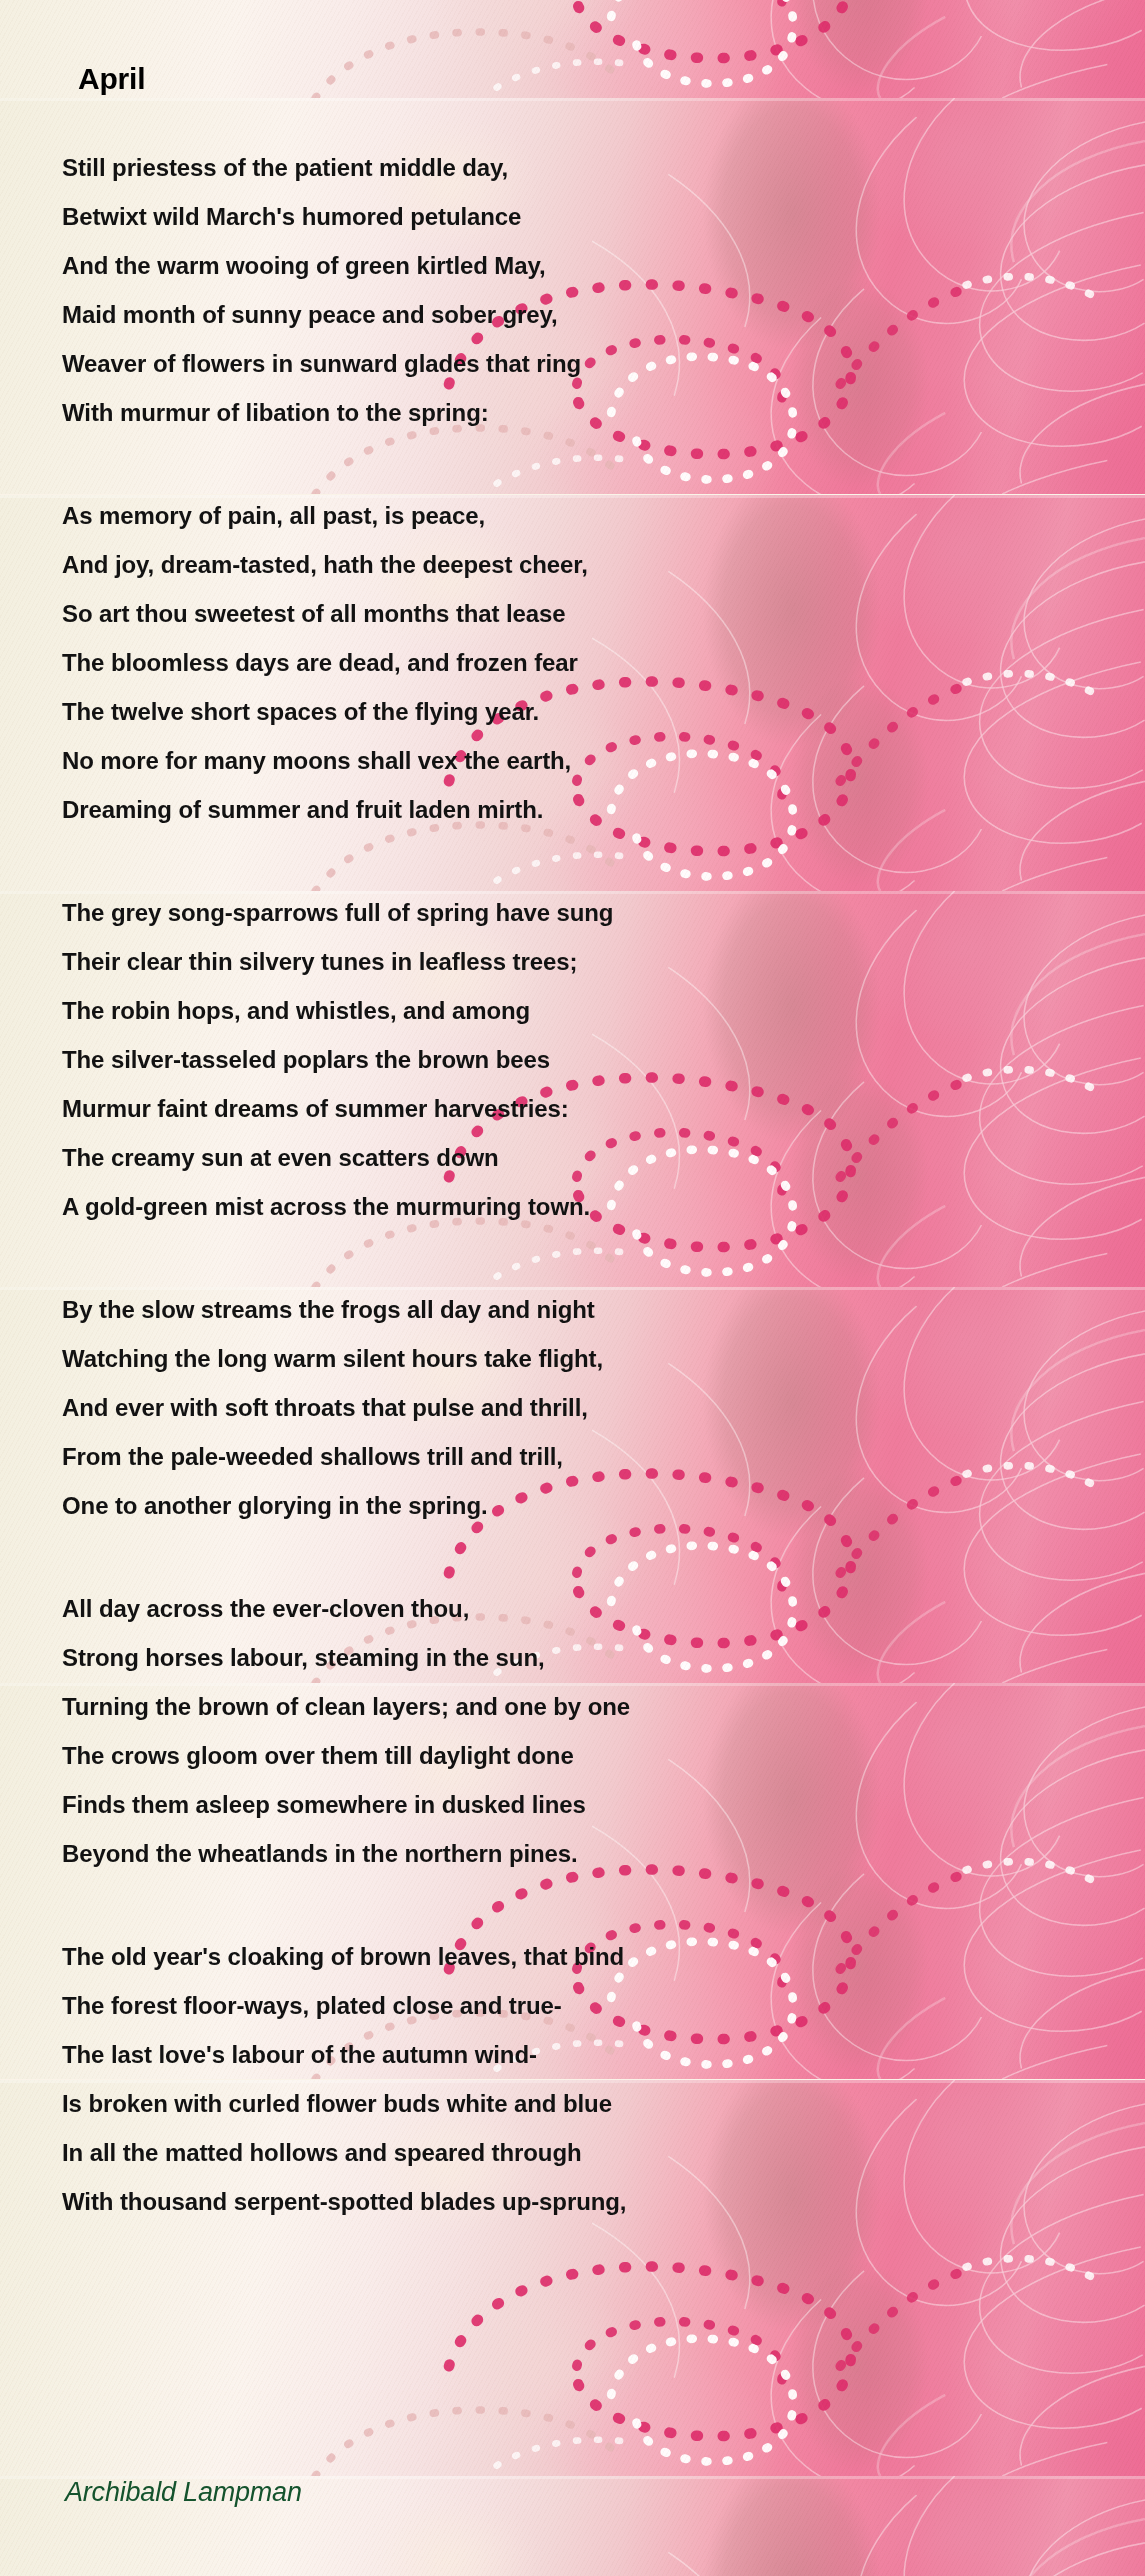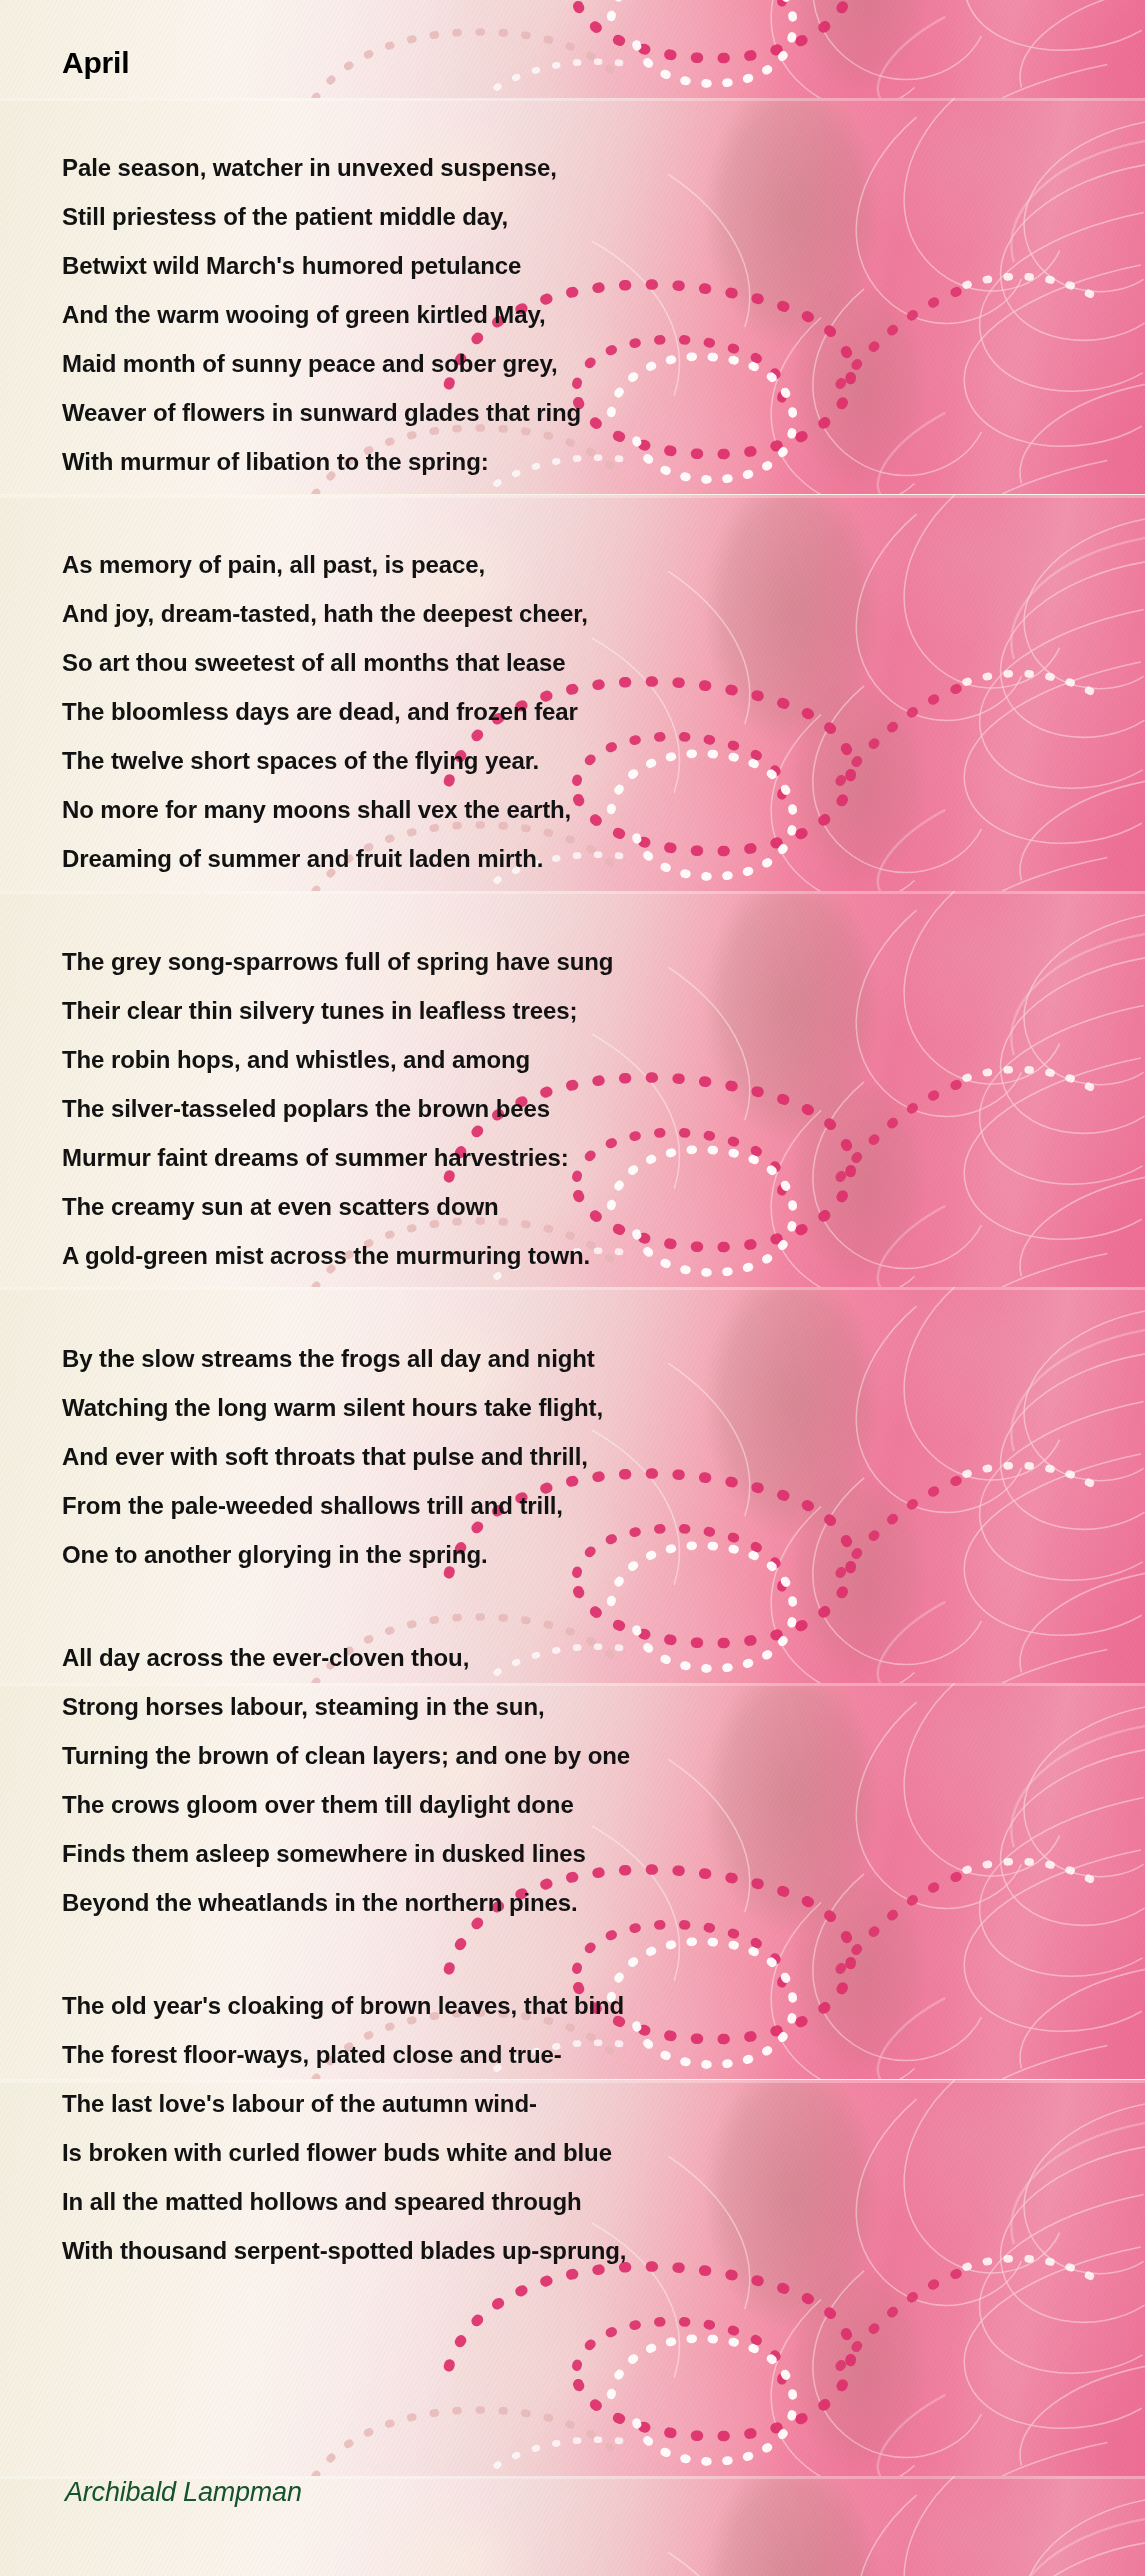--- a/index.html
+++ b/index.html
@@ -108,21 +108,21 @@
   .content {
     position: relative;
     z-index: 2;
     padding: 0;
   }
 
   .poem-title {
     position: absolute;
     left: 62px;
     top: 46px;
-    margin: 0;
+    margin: 16px;
     font-size: 30px;
     font-weight: bold;
     color: #000000;
     letter-spacing: -0.2px;
     line-height: 1.1;
   }
 
   .stanzas {
     position: absolute;
     left: 62px;
@@ -596,21 +596,20 @@
 </div>
     </div>
 
   <div class="content">
 
     <h1 class="poem-title">April</h1>
 
     <div class="stanzas">
 
     <div class="stanza">
-          <div class="line">Pale season, watcher in unvexed suspense,</div>
           <div class="line">Still priestess of the patient middle day,</div>
           <div class="line">Betwixt wild March's humored petulance</div>
           <div class="line">And the warm wooing of green kirtled May,</div>
           <div class="line">Maid month of sunny peace and sober grey,</div>
           <div class="line">Weaver of flowers in sunward glades that ring</div>
           <div class="line">With murmur of libation to the spring:</div>
         </div>
         <div class="stanza">
           <div class="line">As memory of pain, all past, is peace,</div>
           <div class="line">And joy, dream-tasted, hath the deepest cheer,</div>

